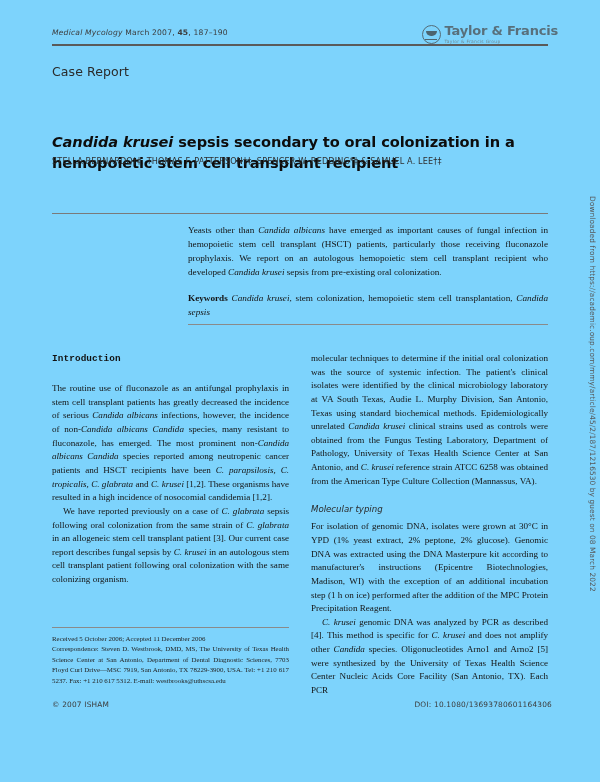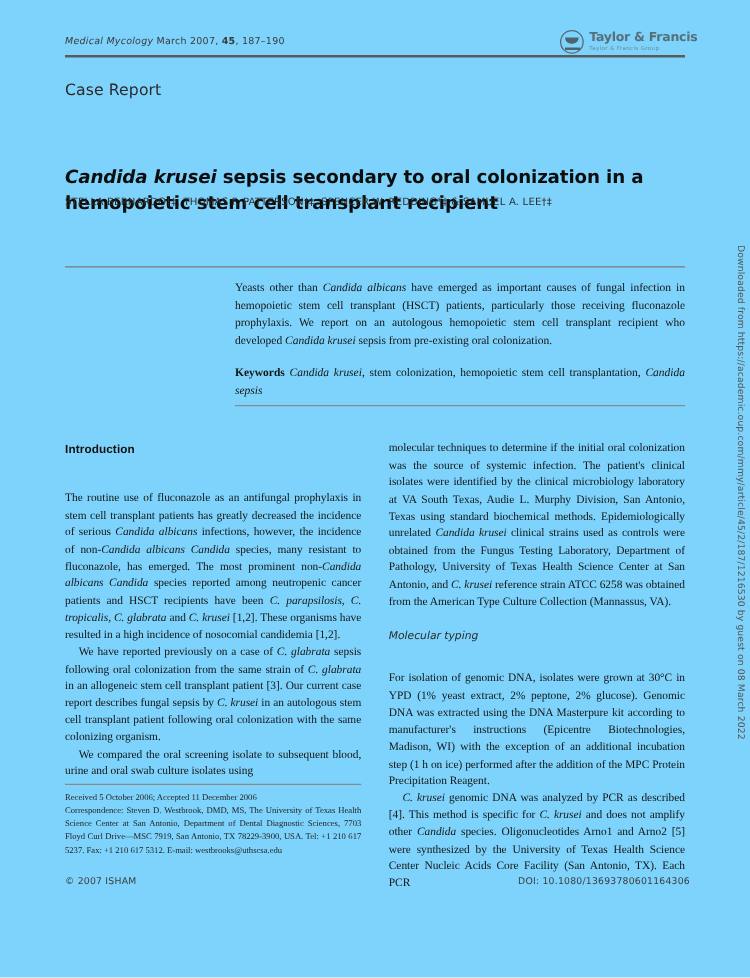--- a/index.html
+++ b/index.html
@@ -60,21 +60,21 @@
   .logo-mark::after {
     content: "";
     position: absolute;
     left: 2.5px; bottom: 2.5px;
     width: 12px; height: 1.2px;
     background: #3a3a3a;
   }
   .logo-text { line-height: 1.15; }
   .logo-text .lt1 {
     font-family: "DejaVu Sans", sans-serif;
-    font-size: 10px;
+    font-size: 13px;
     font-weight: bold;
     color: #4a4a4a;
     letter-spacing: -0.2px;
     filter: blur(0.35px);
   }
   .logo-text .lt2 {
     font-family: "DejaVu Sans", sans-serif;
     font-size: 4.4px;
     color: #6b6b6b;
     letter-spacing: .3px;
@@ -182,29 +182,29 @@
     width: 237px;
     font-size: 9.1px;
     line-height: 1.5;
     text-align: justify;
     color: #141414;
   }
   .col-left  { left: 52px; }
   .col-right { left: 311px; }
 
   .col h2 {
-    margin: 0 0 26px 0;
-    font-family: Liberation Sans, sans-serif;
+    margin: 0 0 16px 0;
+    font-family: Liberation Mono, monospace;
     font-weight: bold;
     font-size: 9.4px;
     letter-spacing: .1px;
     color: #111;
   }
   .col h3 {
-    margin: 15px 0 20px 0;
+    margin: 15px 0 4px 0;
     font-family: "DejaVu Sans", sans-serif;
     font-style: italic;
     font-weight: normal;
     font-size: 8.6px;
     color: #2a2a2a;
   }
   .col p { margin: 0; text-indent: 0; }
   .col p + p { text-indent: 11px; }
   .col .it { font-style: italic; }
 
@@ -301,21 +301,20 @@
     <p><span>Yeasts other than </span><span class="it">Candida albicans</span><span> have emerged as important causes of fungal infection in hemopoietic stem cell transplant (HSCT) patients, particularly those receiving fluconazole prophylaxis. We report on an autologous hemopoietic stem cell transplant recipient who developed </span><span class="it">Candida krusei</span><span> sepsis from pre-existing oral colonization.</span></p>
     <p class="kw"><span class="kwlabel">Keywords</span> <span class="it">Candida krusei</span><span>, stem colonization, hemopoietic stem cell transplantation, </span><span class="it">Candida sepsis</span></p>
   </div>
 
   <div class="rule-abs"></div>
 
   <div class="col col-left">
     <h2>Introduction</h2>
     <p><span>The routine use of fluconazole as an antifungal prophylaxis in stem cell transplant patients has greatly decreased the incidence of serious </span><span class="it">Candida albicans</span><span> infections, however, the incidence of non-</span><span class="it">Candida albicans Candida</span><span> species, many resistant to fluconazole, has emerged. The most prominent non-</span><span class="it">Candida albicans Candida</span><span> species reported among neutropenic cancer patients and HSCT recipients have been </span><span class="it">C. parapsilosis, C. tropicalis, C. glabrata</span><span> and </span><span class="it">C. krusei</span><span> [1,2]. These organisms have resulted in a high incidence of nosocomial candidemia [1,2].</span></p>
     <p><span>We have reported previously on a case of </span><span class="it">C. glabrata</span><span> sepsis following oral colonization from the same strain of </span><span class="it">C. glabrata</span><span> in an allogeneic stem cell transplant patient [3]. Our current case report describes fungal sepsis by </span><span class="it">C. krusei</span><span> in an autologous stem cell transplant patient following oral colonization with the same colonizing organism.</span></p>
-    <p>We compared the oral screening isolate to subsequent blood, urine and oral swab culture isolates using</p>
   </div>
 
   <div class="col col-right">
     <p><span>molecular techniques to determine if the initial oral colonization was the source of systemic infection. The patient's clinical isolates were identified by the clinical microbiology laboratory at VA South Texas, Audie L. Murphy Division, San Antonio, Texas using standard biochemical methods. Epidemiologically unrelated </span><span class="it">Candida krusei</span><span> clinical strains used as controls were obtained from the Fungus Testing Laboratory, Department of Pathology, University of Texas Health Science Center at San Antonio, and </span><span class="it">C. krusei</span><span> reference strain ATCC 6258 was obtained from the American Type Culture Collection (Mannassus, VA).</span></p>
     <h3>Molecular typing</h3>
     <p>For isolation of genomic DNA, isolates were grown at 30°C in YPD (1% yeast extract, 2% peptone, 2% glucose). Genomic DNA was extracted using the DNA Masterpure kit according to manufacturer's instructions (Epicentre Biotechnologies, Madison, WI) with the exception of an additional incubation step (1 h on ice) performed after the addition of the MPC Protein Precipitation Reagent.</p>
     <p><span class="it">C. krusei</span><span> genomic DNA was analyzed by PCR as described [4]. This method is specific for </span><span class="it">C. krusei</span><span> and does not amplify other </span><span class="it">Candida</span><span> species. Oligonucleotides Arno1 and Arno2 [5] were synthesized by the University of Texas Health Science Center Nucleic Acids Core Facility (San Antonio, TX). Each PCR</span></p>
   </div>
 
   <div class="fn-rule"></div>

